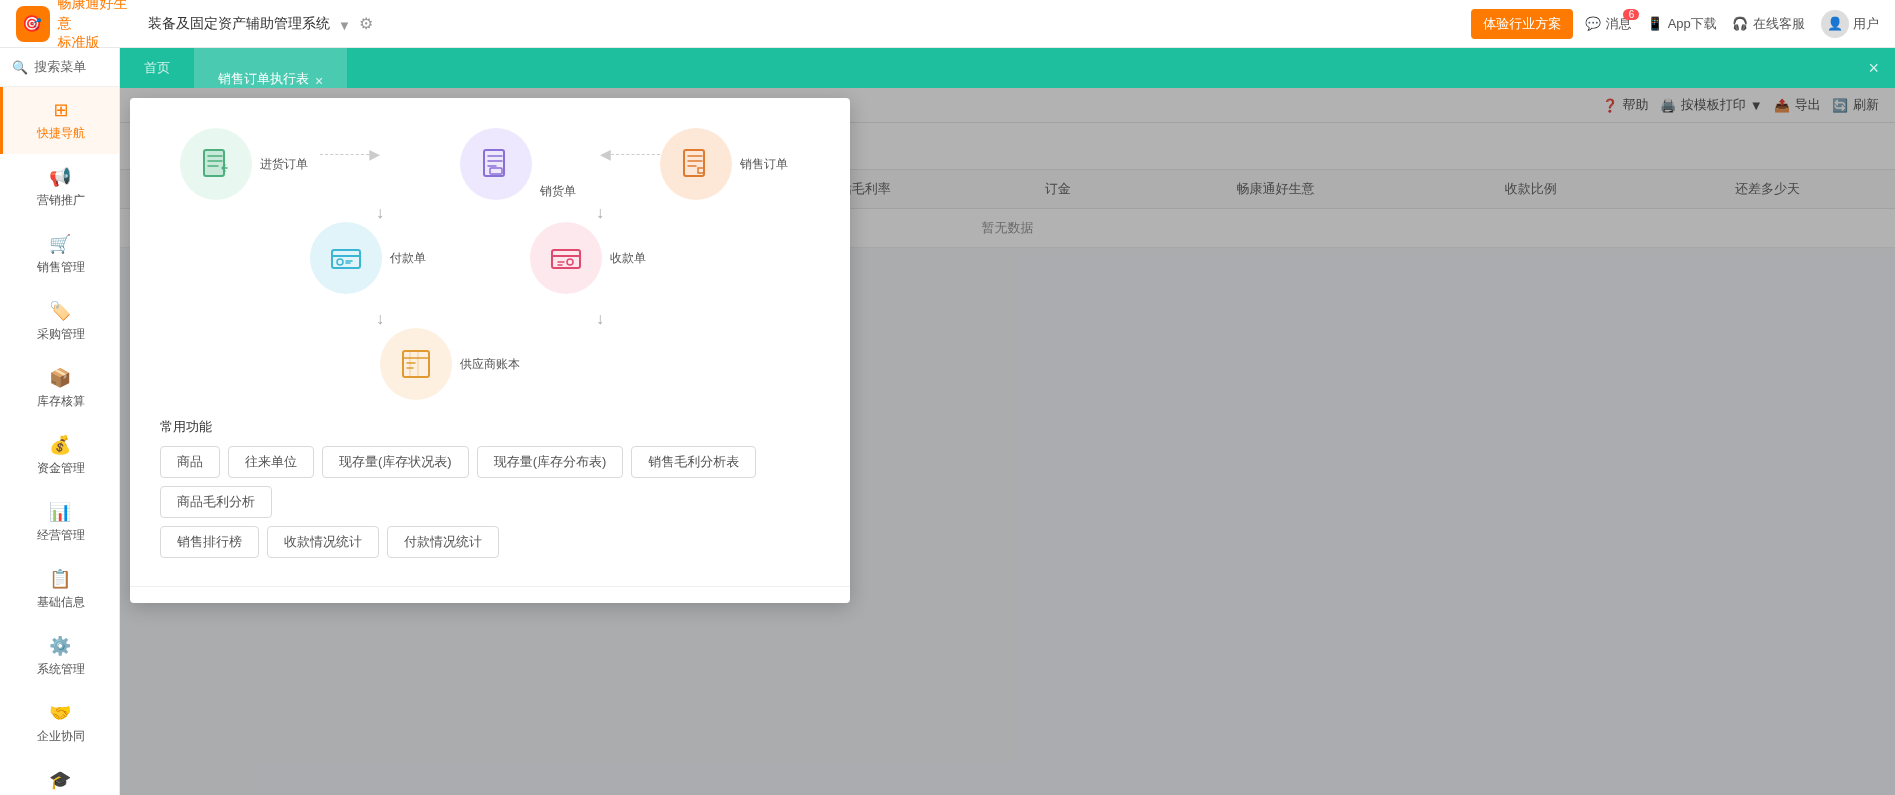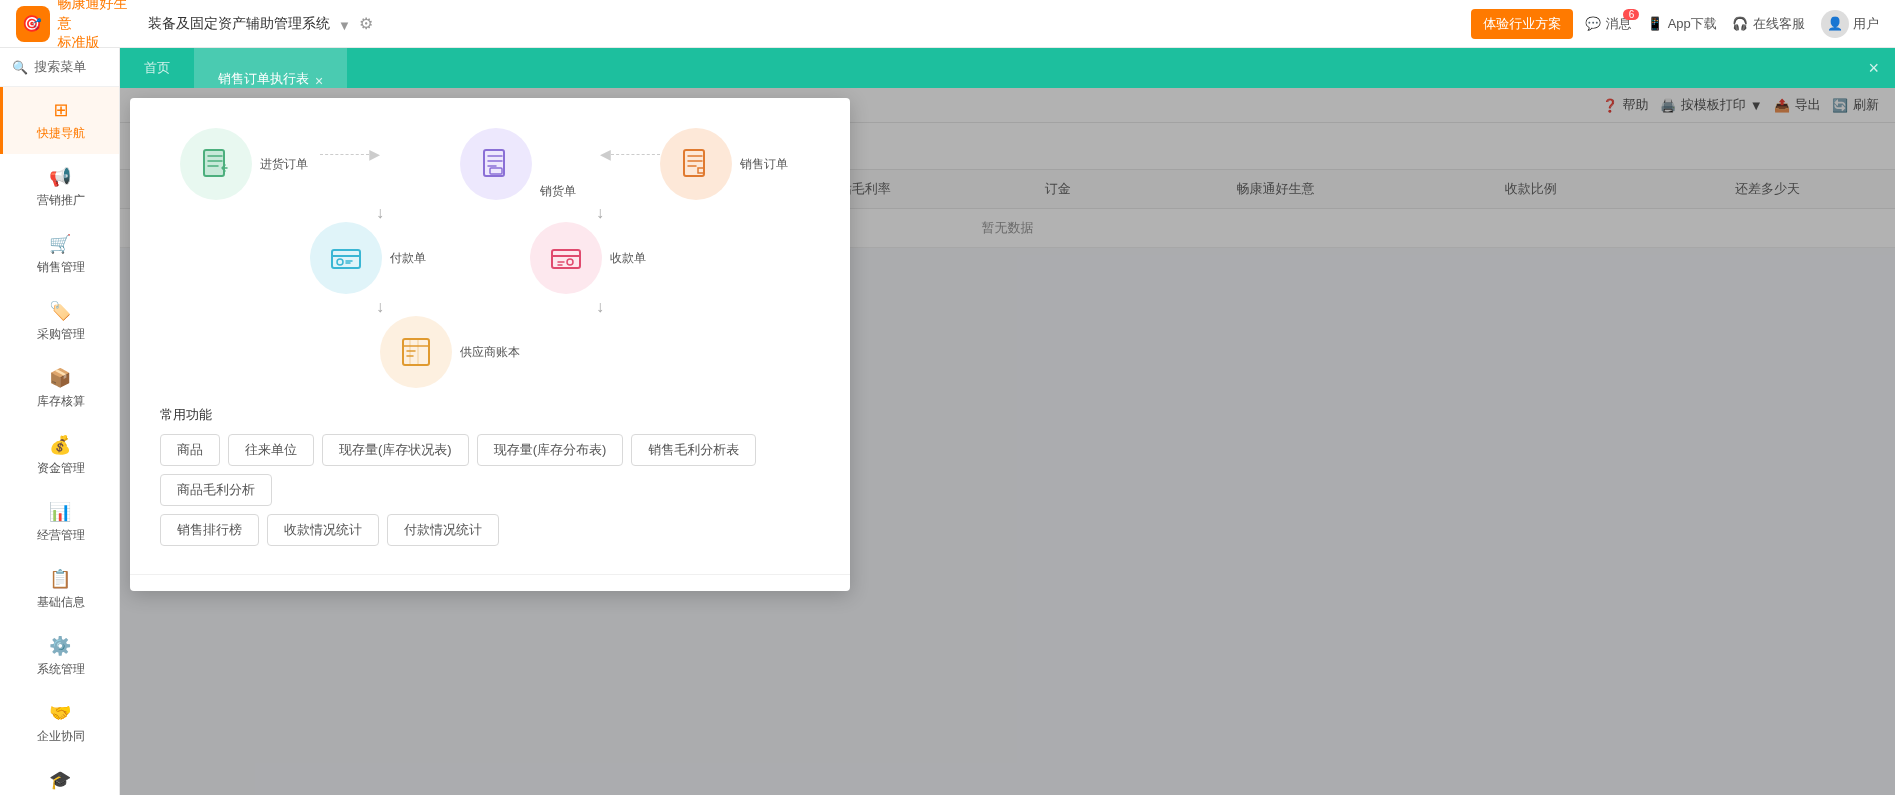--- a/index.html
+++ b/index.html
@@ -372,21 +372,21 @@
                     <span style="color:#aaa; font-size:16px;">↓</span>
                   </div>
                   <div style="width:80px;"></div>
                   <div style="width:140px; display:flex; justify-content:center;">
                     <span style="color:#aaa; font-size:16px;">↓</span>
                   </div>
                   <div style="width:60px;"></div>
                   <div style="width:140px;"></div>
                 </div>
 
-                <div style="display:flex; align-items:center; gap:0; margin-bottom:4px;">
+                <div style="display:flex; align-items:center; gap:0; margin-bottom:16px;">
                   <div style="width:140px;"></div>
                   <div style="width:60px;"></div>
 
                   <div class="flow-node" style="width:140px; align-items:center;">
                     <div class="flow-circle teal">
                       <svg width="36" height="36" viewBox="0 0 36 36" fill="none">
                         <rect x="4" y="10" width="28" height="18" rx="2" stroke="#3ab6d4" stroke-width="2" fill="none"></rect>
                         <path d="M4 16h28" stroke="#3ab6d4" stroke-width="2"></path>
                         <circle cx="12" cy="22" r="3" stroke="#3ab6d4" stroke-width="1.5" fill="none"></circle>
                         <path d="M18 21h6M18 23h4" stroke="#3ab6d4" stroke-width="1.5" stroke-linecap="round"></path>

